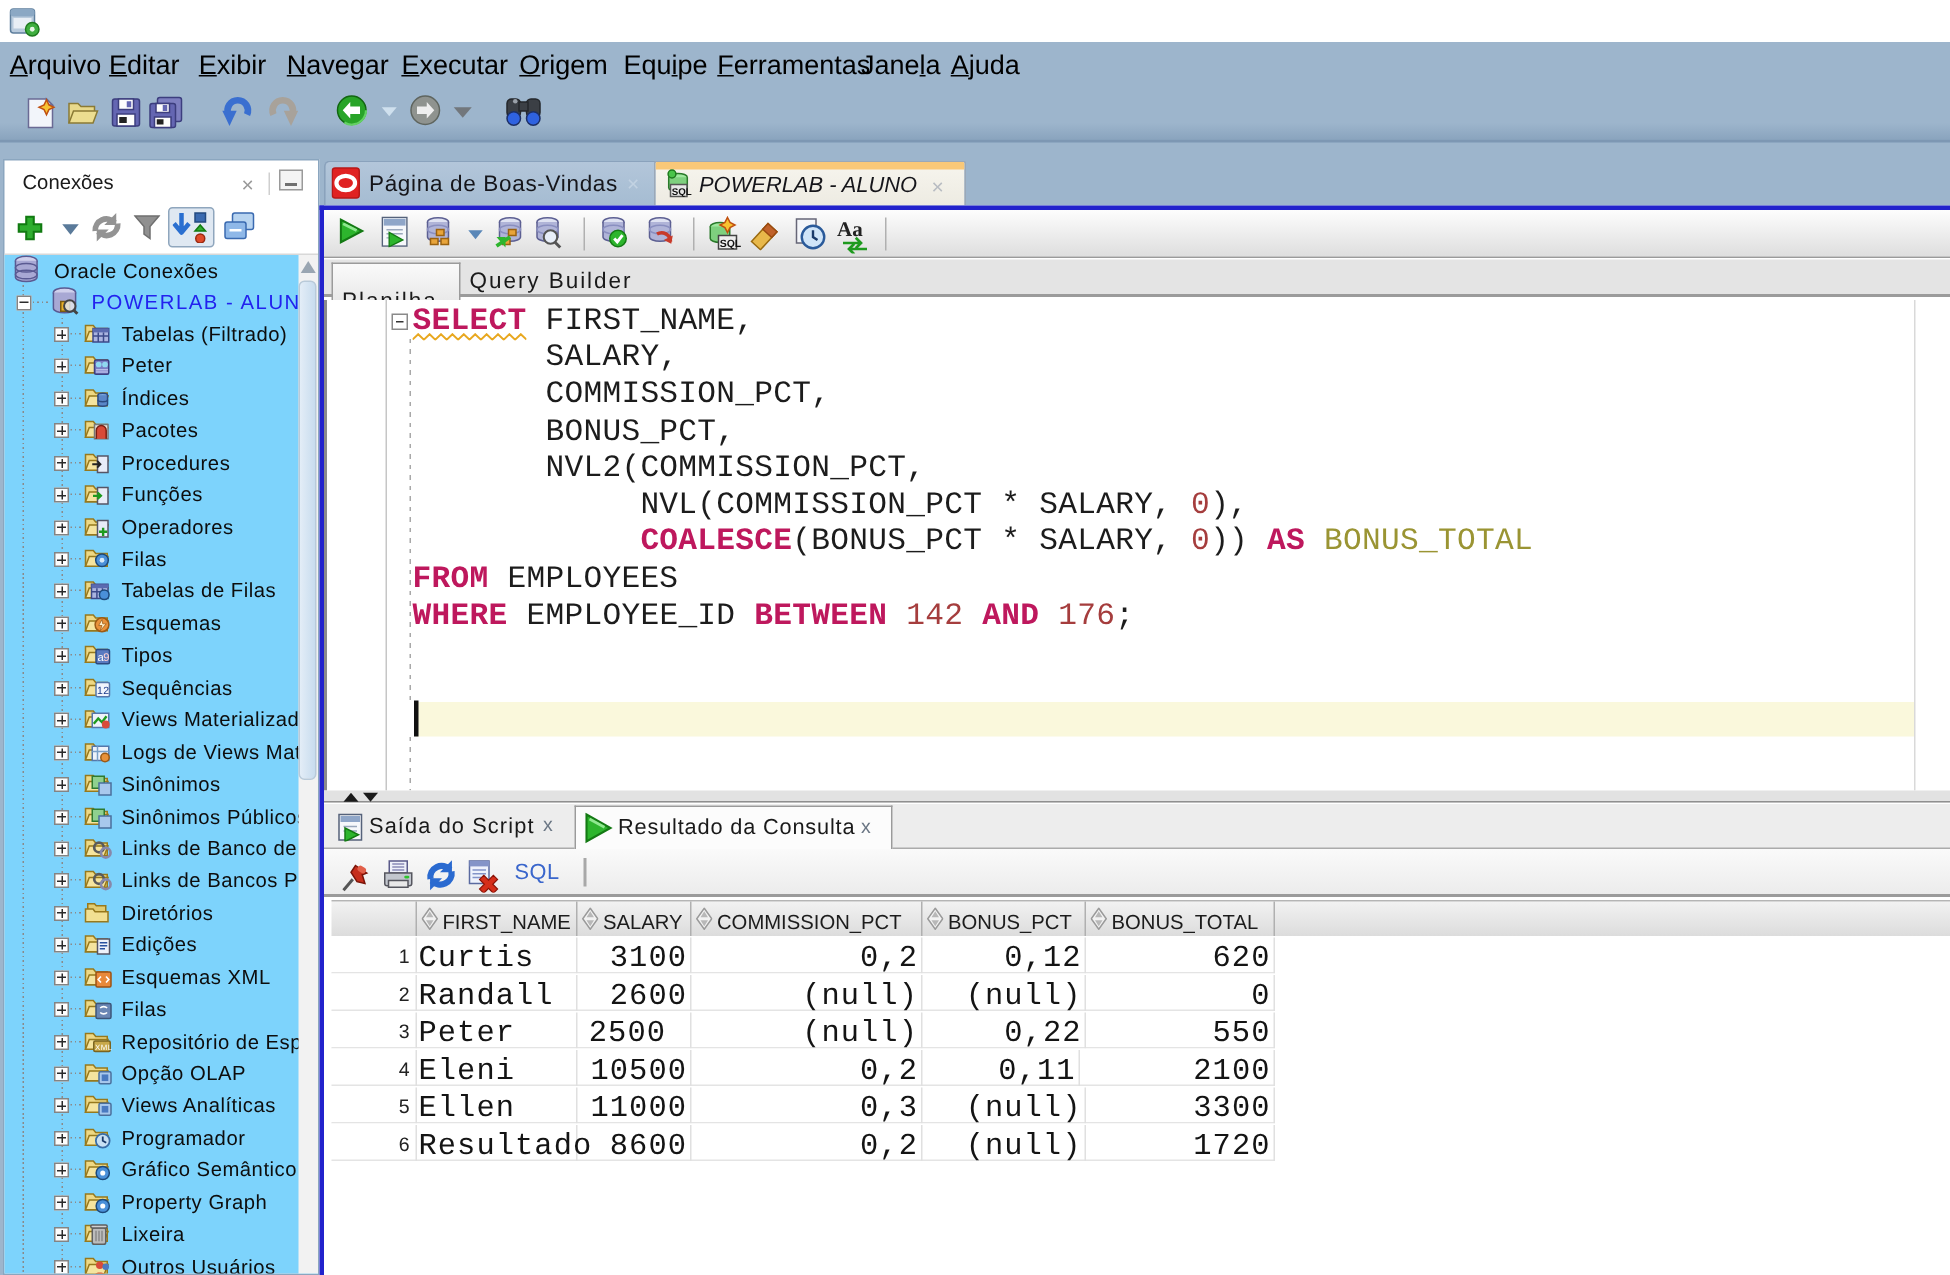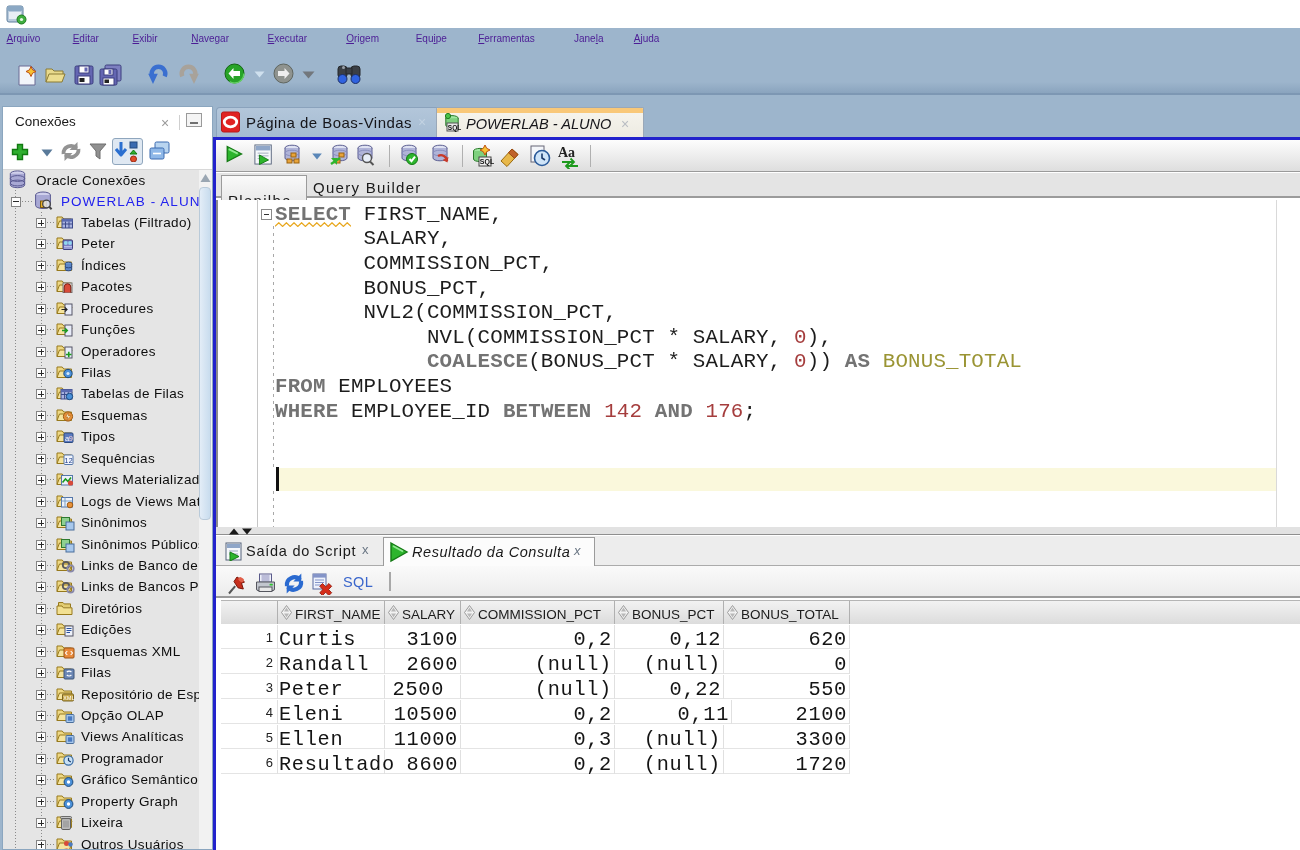--- a/index.html
+++ b/index.html
@@ -5,35 +5,35 @@
 * { margin:0; padding:0; box-sizing:border-box; }
 html,body { width:1300px; height:850px; overflow:hidden; }
 body { position:relative; background:#9db5cc; font-family:"Liberation Sans", sans-serif; }
 .abs { position:absolute; }
 
 
 #titlebar { left:0; top:0; width:1300px; height:28px; background:#ffffff; }
 #titletext { left:33px; top:5px; font-size:15.5px; color:#111; }
 
 
-#menubar { left:0; top:28px; width:1300px; height:28px; background:#9db5cc; font-size:10px; color:#4c1d95; }
+#menubar { left:0; top:28px; width:1300px; height:28px; background:#9db5cc; font-size:18px; color:#000000; }
 #menubar span.mi { position:absolute; top:5px; }
 
 
 #maintb { left:0; top:56px; width:1300px; height:39px; background:linear-gradient(#9db5cc,#9db5cc 70%,#8aa4be); border-bottom:2px solid #7d97b3; }
 
 
 #leftpanel { left:2px; top:106px; width:211px; height:744px; background:#ffffff; border:1px solid #8ba6bf; }
 #lp-title { left:12px; top:7px; font-size:13.5px; color:#1a1a1a; }
 #lp-close { left:158px; top:8px; width:12px; height:12px; color:#9a9a9a; font-size:14px; }
 #lp-min  { left:183px; top:6px; width:16px; height:14px; border:1px solid #9a9a9a; background:#f4f4f4; }
 #lp-min div { position:absolute; left:3px; top:8px; width:8px; height:2px; background:#707070; }
 #lp-toolbar { left:0; top:28px; width:209px; height:34px; }
 #lp-sep { left:0; top:62px; width:209px; height:1px; background:#d8d8d8; }
-#tree { left:0; top:63px; width:209px; height:679px; overflow:hidden; font-size:13.5px; color:#0d0d0d; background:#e5e5e5; letter-spacing:0.35px; }
+#tree { left:0; top:63px; width:209px; height:679px; overflow:hidden; font-size:13.5px; color:#0d0d0d; background:#7dd3fc; letter-spacing:0.35px; }
 .trow { position:absolute; left:0; height:21px; width:209px; white-space:nowrap; }
 .trow .txt { position:absolute; left:78px; top:3px; white-space:nowrap; }
 .plus { position:absolute; left:27px; top:6px; width:10px; height:10px; border:1px solid #848484; background:#fdfdfd; }
 .plus:before { content:""; position:absolute; left:1px; top:3.5px; width:6px; height:1px; background:#2a2a2a; }
 .plus.p:after { content:""; position:absolute; left:3.5px; top:1px; width:1px; height:6px; background:#2a2a2a; }
 .ticon { position:absolute; left:53px; top:1px; width:19px; height:19px; }
 #treeline1 { left:12px; top:20px; width:1px; height:659px; background-image:repeating-linear-gradient(to bottom,#8a8a8a 0 1px,transparent 1px 3px); }
 #treeline2 { left:38px; top:42px; width:1px; height:631px; background-image:repeating-linear-gradient(to bottom,#8a8a8a 0 1px,transparent 1px 3px); }
 .hdot { position:absolute; top:10px; height:1px; background-image:repeating-linear-gradient(to right,#8a8a8a 0 1px,transparent 1px 3px); }
 #treescroll { left:196px; top:63px; width:13px; height:679px; background:#f2f2f2; }
@@ -52,35 +52,35 @@
 #ptab1 { position:absolute; left:5px; top:2px; width:86px; height:27px; background:linear-gradient(#fafafa,#e8e8e8); border:1px solid #9b9b9b; border-bottom:none; padding:16px 0 0 6px; }
 #ptab2 { position:absolute; left:97px; top:6px; }
 
 
 #editor { left:0; top:60px; width:1084px; height:327px; background:#ffffff; overflow:hidden; }
 #gutterline { left:41px; top:0; width:1px; height:328px; background:#c6c6c6; }
 #edleft { left:0; top:0; width:2px; height:390px; background:#8b8b8b; }
 #marginline { left:1060px; top:0; width:1px; height:328px; background:#d9d9d9; }
 #indent { left:57px; top:26px; width:1px; height:242px; background-image:repeating-linear-gradient(to bottom,#a8a8a8 0 3px,transparent 3px 7px); }
 #code { left:59px; top:2.8px; font-family:"Liberation Mono", monospace; font-size:20.8px; line-height:24.6px; letter-spacing:0.18px; color:#1c1c1c; white-space:pre; }
-.k { color:#737373; font-weight:bold; }
+.k { color:#be185d; font-weight:bold; }
 .n { color:#a53d3d; }
 .al { color:#9a9433; }
 #foldbox { left:45px; top:9px; width:11px; height:11px; border:1px solid #8a8a8a; background:#fff; }
 #foldbox:before { content:""; position:absolute; left:2px; top:4px; width:5px; height:1px; background:#333; }
 #squiggle { left:59px; top:22px; width:76px; height:5px; }
 #curline { left:61px; top:268px; width:999px; height:23px; background:#faf8dc; }
 #caret { left:60px; top:267px; width:2.5px; height:24px; background:#111; }
 
 
 #splitter { left:0; top:387px; width:1084px; height:8px; background:#e2e2e2; border-bottom:1px solid #8f8f8f; }
 
 
 #btabs { left:0; top:396px; width:1084px; height:30px; background:#ededed; border-bottom:1px solid #ababab; font-size:14.5px; color:#1a1a1a; }
-#btab2 { position:absolute; left:167px; top:1px; width:212px; height:29px; background:#fcfcfc; border:1px solid #9b9b9b; border-bottom:none;font-style:italic; }
+#btab2 { position:absolute; left:167px; top:1px; width:212px; height:29px; background:#fcfcfc; border:1px solid #9b9b9b; border-bottom:none; }
 
 
 #btoolbar { left:0; top:426px; width:1084px; height:32px; background:linear-gradient(#fafafa,#ececec); border-bottom:2px solid #9b9b9b; font-size:14.5px; color:#101010; }
 
 
 #grid { left:0; top:460px; width:1084px; height:253px; background:#fff; }
 #ghead { position:absolute; left:5px; top:0px; height:24px; width:1079px; background:linear-gradient(#f2f2f2,#dcdcdc); border-top:1px solid #b5b5b5; }
 .gh { position:absolute; top:0; height:24px; border-right:1px solid #b0b0b0; font-size:13.5px; color:#1c1c1c; }
 .gh .lbl { position:absolute; left:17px; top:6px; }
 .grow { position:absolute; left:5px; height:25px; width:629px; background:#fff; border-bottom:1px solid #e4e4e4; font-family:"Liberation Mono", monospace; font-size:20.3px; letter-spacing:0.7px; color:#141414; }
@@ -864,21 +864,21 @@
         </div>
 <div class="gc" style="left:57px;width:107px">
           <span style="position:absolute;left:1px;top:3px">Eleni</span>
         </div>
 <div class="gc" style="left:164px;width:76px">
           <span style="position:absolute;right:2px;top:3px">10500</span>
         </div>
 <div class="gc" style="left:240px;width:154px">
           <span style="position:absolute;right:2px;top:3px">0,2</span>
         </div>
-<div class="gc" style="left:402px;width:109px">
+<div class="gc" style="left:390px;width:109px">
           <span style="position:absolute;right:2px;top:3px">0,11</span>
         </div>
 <div class="gc" style="left:503px;width:126px">
           <span style="position:absolute;right:2px;top:3px">2100</span>
         </div>
 </div>
 <div class="grow" style="top:124px">
 <div class="gc" style="left:0;width:57px">
           <span class="rn" style="left:0">5</span>
         </div>

